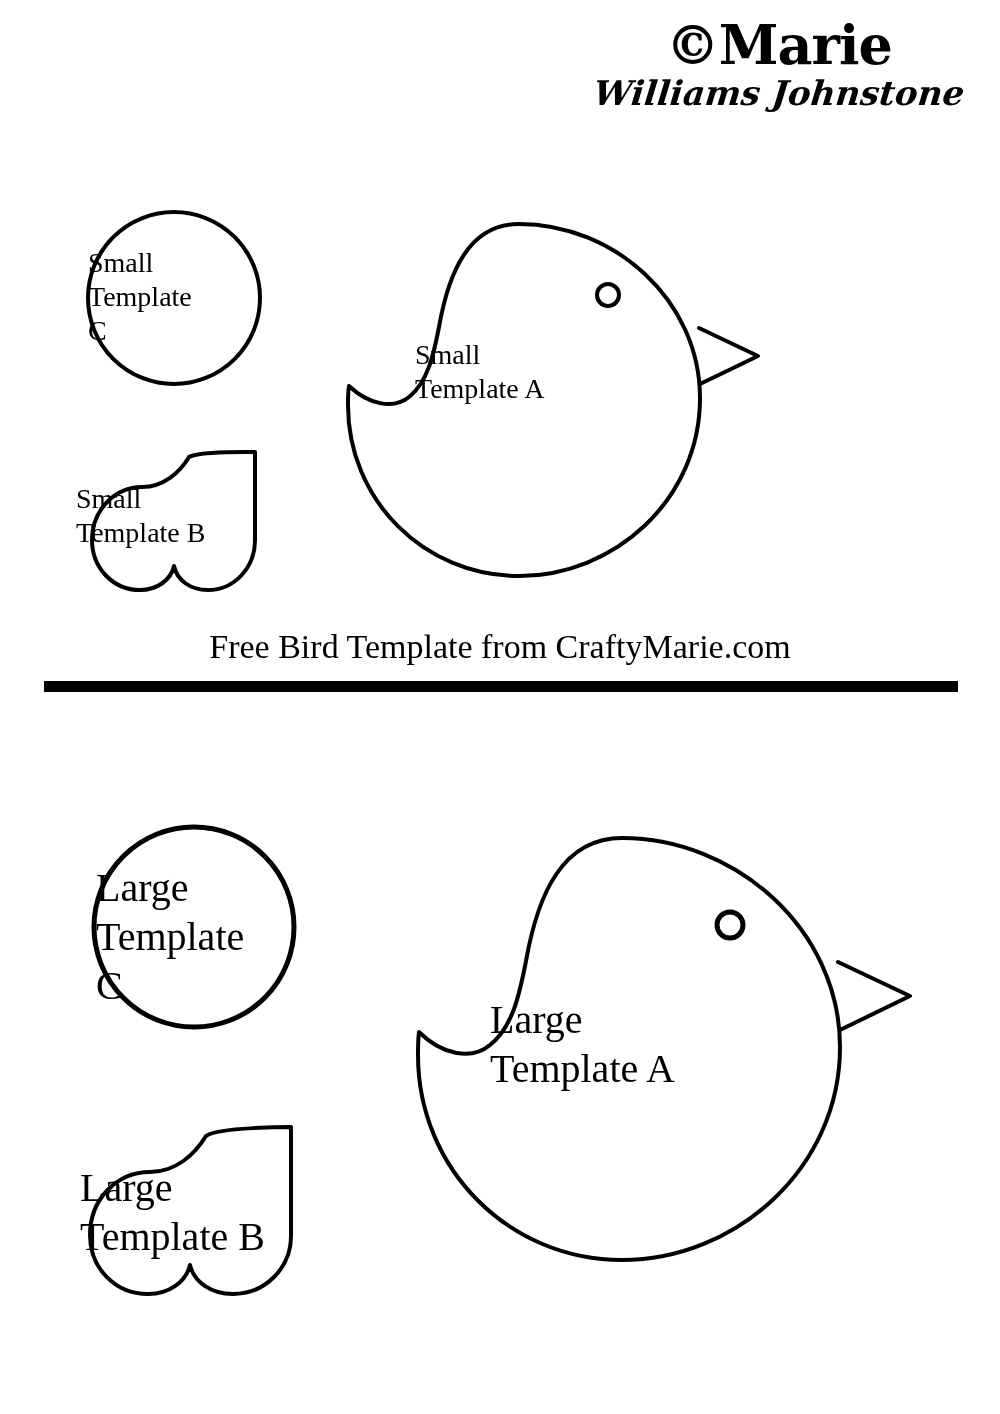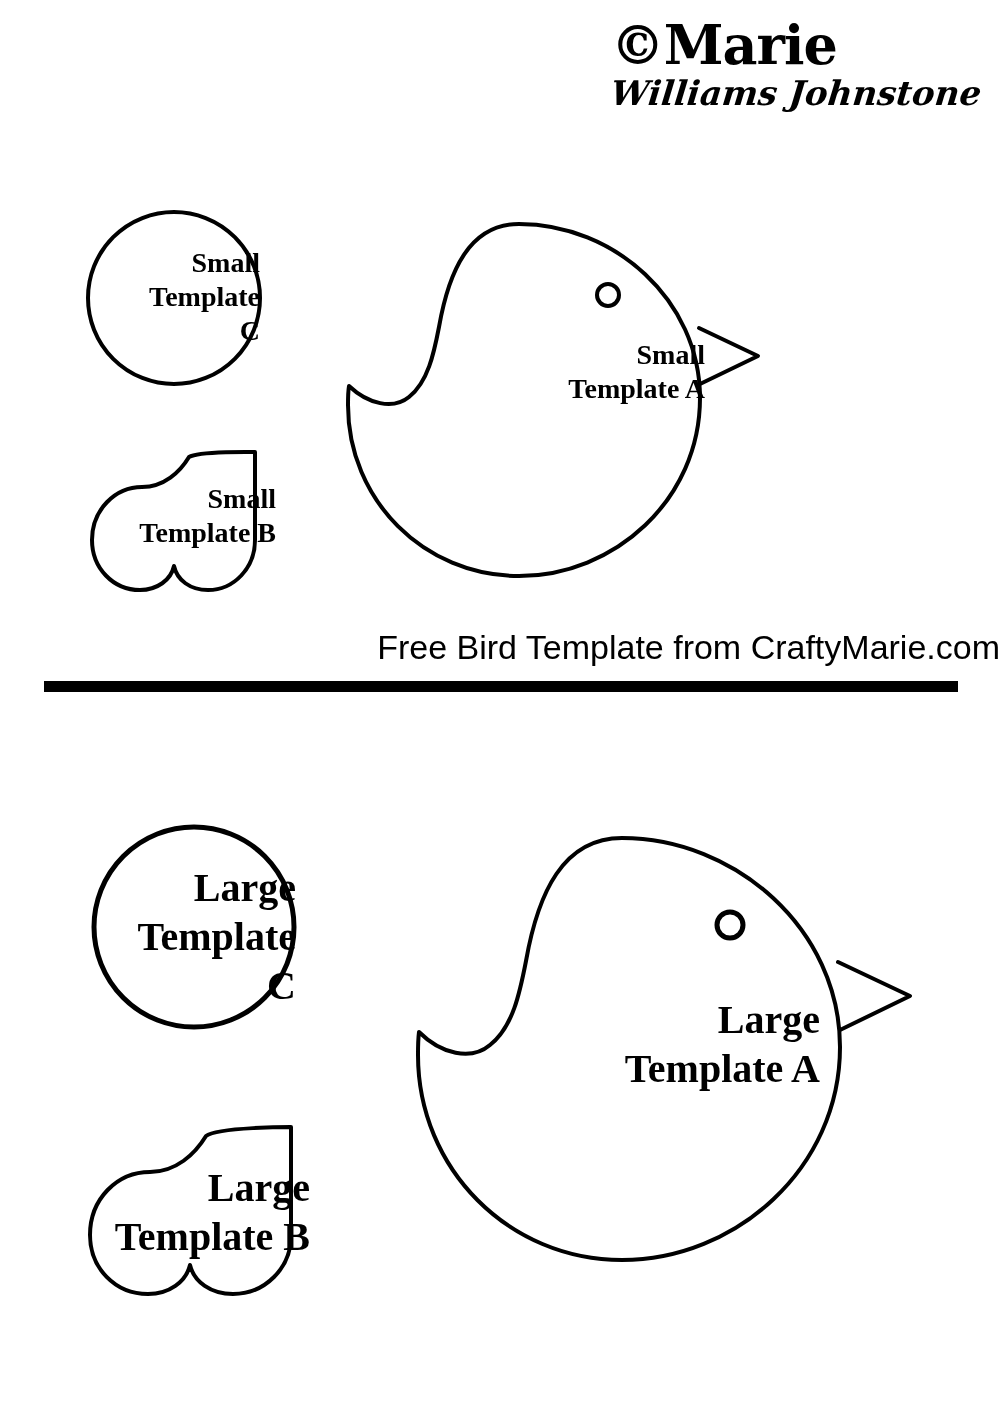--- a/index.html
+++ b/index.html
@@ -18,22 +18,22 @@
   .page {
     position: relative;
     width: 1000px;
     height: 1414px;
   }
 
   
   .credit {
     position: absolute;
     top: 18px;
-    right: 19px;
-    text-align: left;
+    right: 36px;
+    text-align: center;
     line-height: 1;
   }
   .credit-main {
     font-family: "DejaVu Serif", serif;
     font-weight: bold;
     font-size: 54px;
     letter-spacing: -1px;
     white-space: nowrap;
   }
   .credit-sub {
@@ -55,44 +55,43 @@
     height: 11px;
     background: #000000;
   }
 
   
   .caption {
     position: absolute;
     left: 0;
     top: 628px;
     width: 1000px;
-    text-align: right;
-    font-family: Liberation Sans, sans-serif;
+    text-align: center;
+    font-family: Liberation Serif, serif;
     font-size: 34px;
   }
 
   
   .shapes {
     position: absolute;
     left: 0;
     top: 0;
     width: 1000px;
     height: 1414px;
   }
   .shapes svg { display: block; }
 
   
   .label {
     position: absolute;
-    text-align: right;
+    text-align: left;
     font-family: "Liberation Serif", serif;
     line-height: 1.22;
     white-space: pre-line;
     pointer-events: none;
-    font-weight: bold;
   }
   .label.small { font-size: 28px; }
   .label.large { font-size: 40px; }
 
   #label-small-c { left: 88px;  top: 246px; width: 172px; }
   #label-small-b { left: 76px;  top: 482px; width: 200px; }
   #label-small-a { left: 415px; top: 338px; width: 290px; }
 
   #label-large-c { left: 96px;  top: 864px; width: 200px; }
   #label-large-b { left: 80px;  top: 1164px; width: 230px; }

